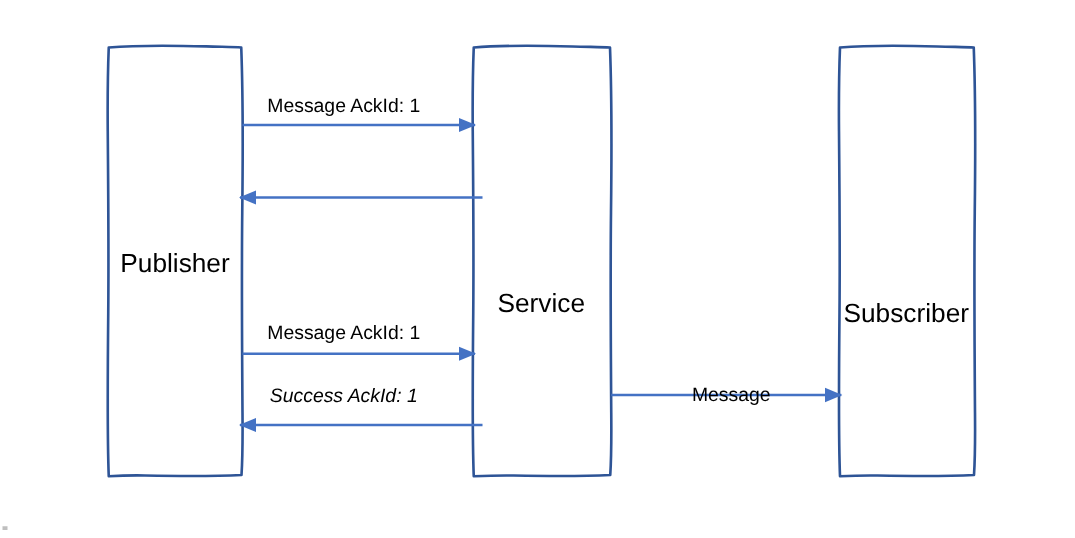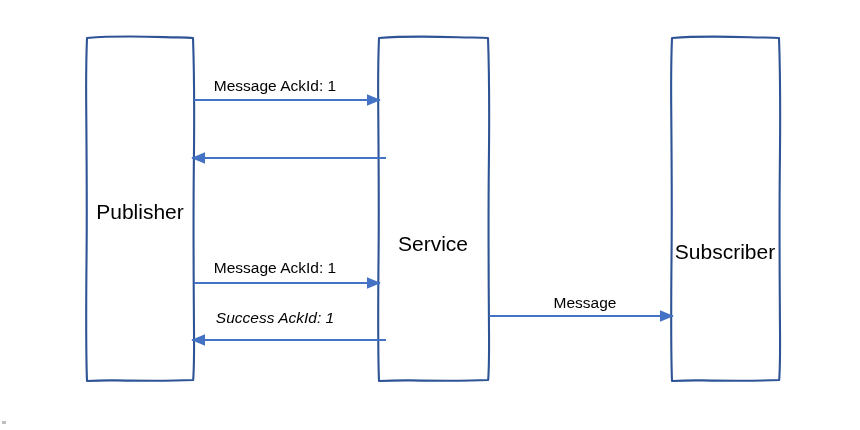--- a/index.html
+++ b/index.html
@@ -105,17 +105,17 @@
     </g>
   </svg>
 
   <div class="lifeline-label" style="left:140px; top:211px;">Publisher</div>
   <div class="lifeline-label" style="left:433px; top:211px;margin-top:32px;">Service</div>
   <div class="lifeline-label" style="left:725px; top:211px;margin-top:40px;">Subscriber</div>
 
   <div class="arrow-label" style="left:275px; top:93px;">Message AckId: 1</div>
   <div class="arrow-label" style="left:275px; top:275px;">Message AckId: 1</div>
   <div class="arrow-label" style="left:275px; top:325px;font-style:italic;">Success AckId: 1</div>
-  <div class="arrow-label" style="left:585px; top:310px;">Message</div>
+  <div class="arrow-label" style="left:585px; top:324px;">Message</div>
 
   <div class="corner-speck" style="left:2px; top:421px;"></div>
 
 </div>
 
 </body></html>

